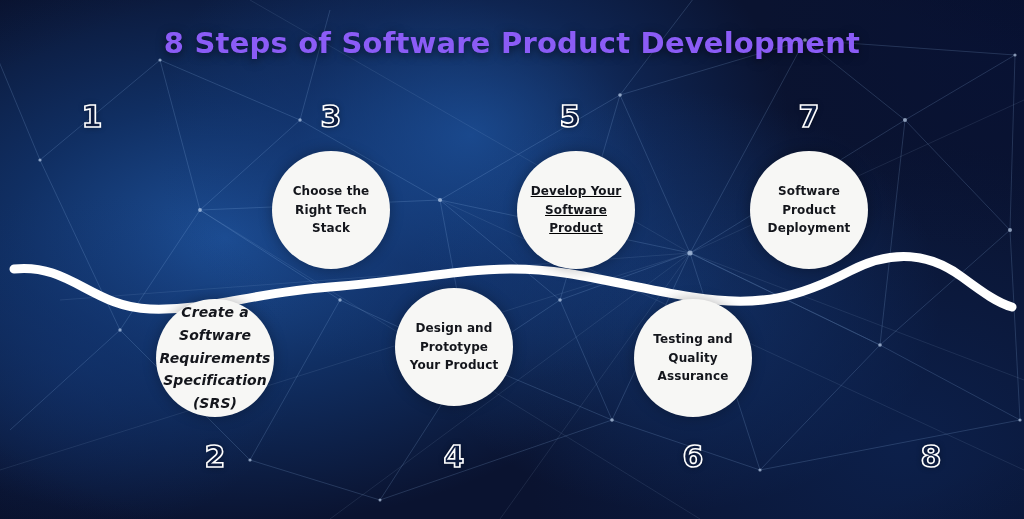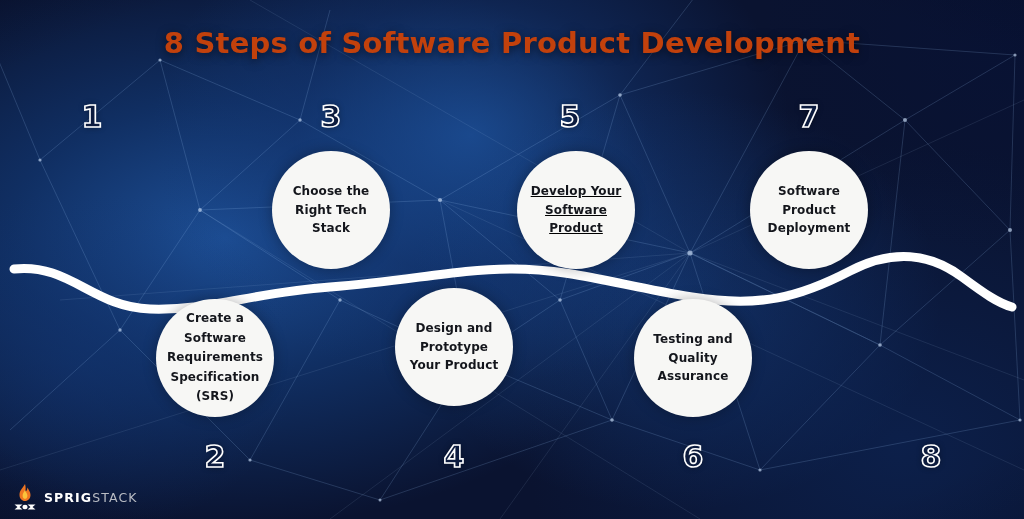--- a/index.html
+++ b/index.html
@@ -18,41 +18,41 @@
   .g3{background:radial-gradient(ellipse 380px 300px at 66% 58%, rgba(26,74,146,.55) 0%, rgba(12,34,82,0) 70%);}
   .g4{background:radial-gradient(ellipse 300px 240px at 8% 70%, rgba(18,52,112,.55) 0%, rgba(10,26,66,0) 72%);}
   .g5{background:radial-gradient(ellipse 520px 420px at 88% 86%, rgba(14,44,100,.5) 0%, rgba(9,22,60,0) 72%);}
   .g6{background:radial-gradient(ellipse 360px 300px at 99% 8%, rgba(8,18,52,.9) 0%, rgba(9,20,55,0) 72%);}
   .vig{background:radial-gradient(ellipse 130% 120% at 50% 50%, rgba(0,0,0,0) 48%, rgba(3,8,28,.80) 100%);}
   .plex{position:absolute;inset:0;opacity:.85;}
 
   
   .title{
     position:absolute;left:0;right:0;top:26px;text-align:center;
-    font-size:29px;font-weight:bold;color:#c2410c;letter-spacing:.2px;
+    font-size:29px;font-weight:bold;color:#8b5cf6;letter-spacing:.2px;
     text-shadow:0 2px 10px rgba(0,0,0,.55);
     font-family:"DejaVu Sans",sans-serif;
   }
 
   
   .wave{position:absolute;left:0;top:235px;width:1024px;height:100px;}
 
   
   .node{
     position:absolute;width:118px;height:118px;border-radius:50%;
     background:#f7f7f5;
     display:flex;align-items:center;justify-content:center;
     box-shadow:0 0 14px rgba(0,0,0,.30);
   }
   .node .lbl{
     color:#14161c;font-size:12px;line-height:1.55;font-weight:600;
     text-align:center;padding:0 7px;letter-spacing:.1px;
     font-family:"DejaVu Sans",sans-serif;
   }
-  .node.small .lbl{font-size:12px;line-height:1.62;padding:0 4px;}
+  .node.small .lbl{font-size:14px;line-height:1.62;padding:0 4px;font-style:italic;}
 
   
   .num{
     position:absolute;width:60px;text-align:center;
     font-size:30px;font-weight:bold;line-height:1;
     color:#0c1b3e;
     -webkit-text-stroke:1.6px #ffffff;
     text-shadow:0 0 6px rgba(0,0,0,.45);
     font-family:"DejaVu Sans",sans-serif;
   }
@@ -182,31 +182,14 @@
   </div>
   <div class="num" style="left:663px;top:442px;">6</div>
 
   <div class="num" style="left:779px;top:102px;">7</div>
   <div class="node" style="left:750px;top:151px;">
     <div class="lbl">Software<br>Product<br>Deployment</div>
   </div>
 
   <div class="num" style="left:901px;top:442px;">8</div>
 
-  <div class="logo">
-    <div class="logo-mark">
-      <svg viewBox="0 0 26 28" width="26" height="28">
-        <path d="M13 1 C10 6, 7.5 7.5, 7.5 12 C7.5 15.6, 10 18, 13 18
-                 C16 18, 18.5 15.6, 18.5 12 C18.5 8.5, 16.5 7, 15.5 4.5
-                 C15.2 7, 14.2 8.2, 13.2 9 C13.9 6.2, 13.8 3.6, 13 1 Z" fill="#ef7622"></path>
-        <path d="M13 7 C11.6 9.6, 10.6 10.7, 10.6 12.7 C10.6 14.6, 11.7 15.8, 13 15.8
-                 C14.3 15.8, 15.4 14.6, 15.4 12.7 C15.4 11, 14.4 10, 13 7 Z" fill="#fcc33b"></path>
-        <path d="M2.5 21.5 L10.5 21.5 L7.5 24 L10.5 26.5 L2.5 26.5 L5.5 24 Z
-                 M23.5 21.5 L15.5 21.5 L18.5 24 L15.5 26.5 L23.5 26.5 L20.5 24 Z" fill="#ffffff"></path>
-        <ellipse cx="13" cy="24" rx="2.6" ry="2.2" fill="#ffffff"></ellipse>
-      </svg>
-    </div>
-    <div class="logo-text">
-      <span class="a">SPRIG</span><span class="b">STACK</span>
-    </div>
-  </div>
 
 </div>
 
 </body></html>

